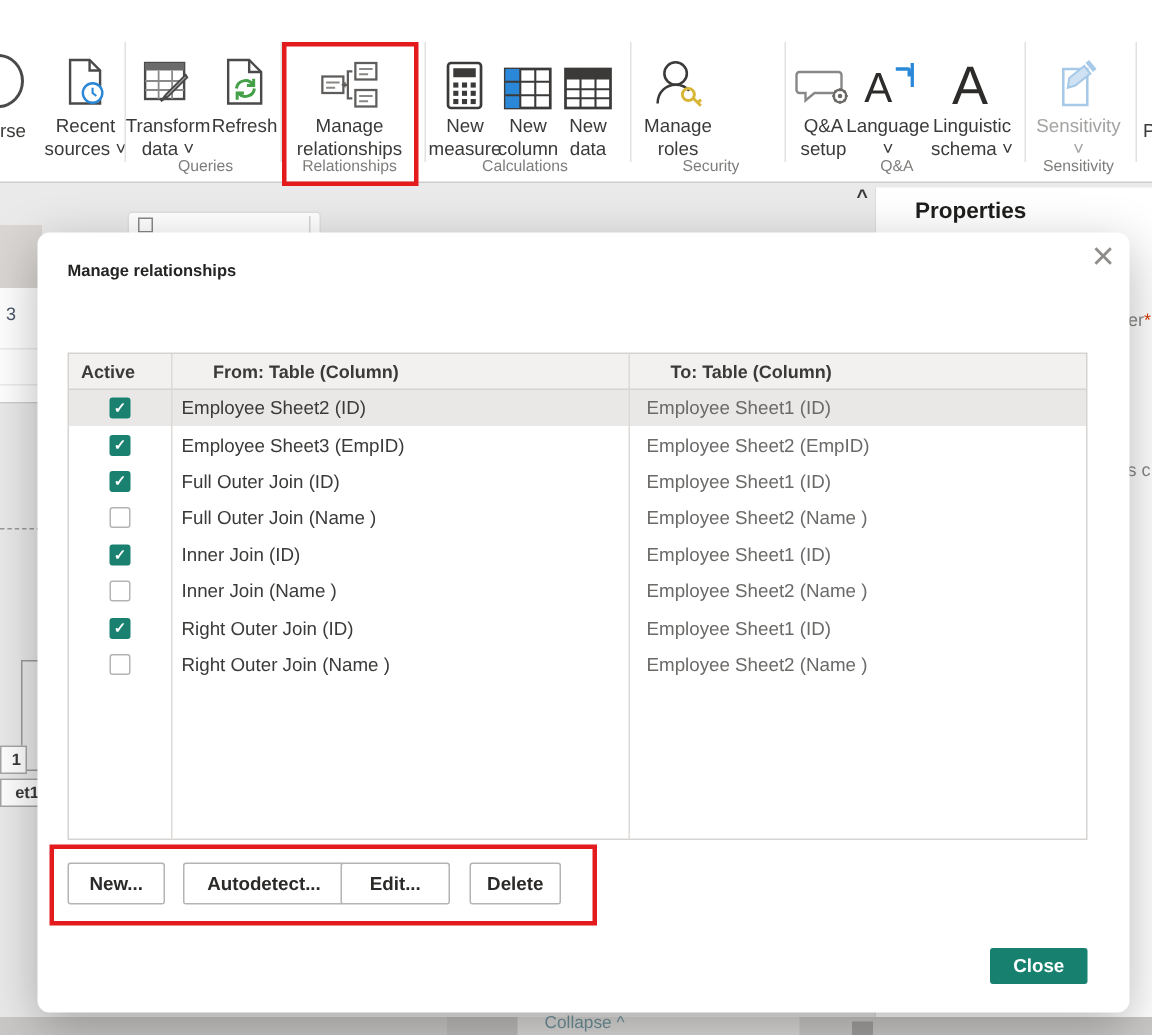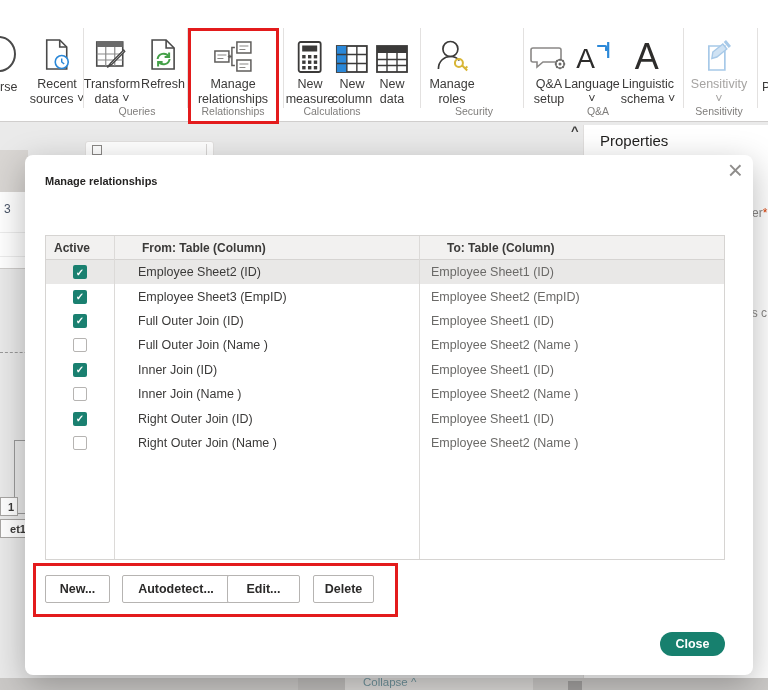--- a/index.html
+++ b/index.html
@@ -29,21 +29,21 @@
   .dashline{position:absolute;left:0;top:352px;width:57px;border-top:1px dashed #9a9a9a;}
   .outrect{position:absolute;left:14px;top:440px;width:12px;height:72px;border:1px solid #9b9b9b;}
   .chip{position:absolute;left:0;background:#fff;border:1px solid #a8a6a4;height:19px;
         font-size:11px;font-weight:bold;color:#3b3a39;display:flex;align-items:center;justify-content:flex-end;padding-right:3px;box-sizing:border-box;}
   .chip.c1{top:497px;width:18px;}
   .chip.c2{top:519px;width:30px;}
 
   
   .props{position:absolute;left:583px;top:125px;width:185px;height:553px;background:#fff;
          border-left:1px solid #e0dedd;}
-  .props .ptitle{position:absolute;left:16px;top:7px;font-size:15px;font-weight:normal;color:#1f1e1d;}
+  .props .ptitle{position:absolute;left:26px;top:7px;font-size:15px;font-weight:bold;color:#1f1e1d;}
   .props .frag{position:absolute;font-size:12px;color:#8a8886;white-space:nowrap;}
   .props .frag .mark{color:#d83b01;}
   .chev-up{position:absolute;left:571px;top:123px;font-size:13px;font-weight:bold;color:#3e3d3c;z-index:2;}
 
   .topbar{position:absolute;left:85px;top:141px;width:127px;height:16px;background:#fff;
           border:1px solid #e2e0df;border-radius:3px;}
   .topbar .sq{position:absolute;left:6px;top:3px;width:8px;height:8px;border:1.5px solid #8a8886;}
   .topbar .vl{position:absolute;right:6px;top:2px;bottom:2px;width:1px;background:#d8d6d5;}
 
   
@@ -61,37 +61,37 @@
 
   .reltable{position:absolute;left:20px;top:80px;width:678px;height:323px;border:1px solid #d6d4d2;
             box-sizing:content-box;background:#fff;}
   .thead{display:flex;height:23px;background:#f2f1f0;border-bottom:1px solid #d6d4d2;
          font-size:12px;font-weight:bold;color:#3b3a39;align-items:center;}
   .h-active{width:68px;box-sizing:border-box;padding-left:8px;}
   .h-from,.h-to{width:305px;box-sizing:border-box;padding-left:28px;}
   .trow{display:flex;height:24.4px;align-items:center;font-size:12.5px;cursor:pointer;}
   .trow.selected{background:#e9e8e7;}
   .c-active{width:68px;display:flex;align-items:center;justify-content:center;box-sizing:border-box;}
-  .c-from{width:305px;box-sizing:border-box;padding-left:24px;color:#3b3a39;}
+  .c-from{width:305px;box-sizing:border-box;padding-left:7px;color:#3b3a39;}
   .c-to{width:305px;box-sizing:border-box;padding-left:12px;color:#6b6a68;}
   .colsep{position:absolute;top:0;bottom:0;width:1px;background:#dcdad8;pointer-events:none;}
   .checkbox{width:14px;height:14px;border-radius:2px;box-sizing:border-box;
             display:flex;align-items:center;justify-content:center;}
   .checkbox.on{background:var(--checkbox-green,#1a8070);color:#fff;font-size:10px;font-weight:bold;}
   .checkbox.off{background:#fff;border:1px solid #b6b4b2;}
 
   .dlg-btn{position:absolute;top:420px;height:28px;background:#fff;border:1px solid #b6b4b2;
            border-radius:2px;font-family:"Liberation Sans",sans-serif;
            font-size:12.5px;font-weight:bold;color:#2b2a29;cursor:pointer;}
   .b-new{left:20px;width:65px;}
   .b-auto{left:97px;width:108px;}
   .b-edit{left:202px;width:73px;}
   .b-del{left:288px;width:61px;}
 
-  .close-btn{position:absolute;left:635px;top:477px;width:65px;height:24px;border:none;border-radius:12px;
+  .close-btn{position:absolute;left:635px;top:477px;width:65px;height:24px;border:none;border-radius:2px;
              background:var(--close-teal,#17806e);color:#fff;font-weight:bold;font-size:12.5px;cursor:pointer;
              font-family:"Liberation Sans",sans-serif;}
 </style>
 </head>
 <body>
 
 <div class="screen">
 
   <div class="ribbon">
 
@@ -205,21 +205,21 @@
         <svg width="34" height="30" viewBox="0 0 34 30">
           <rect x="2" y="2" width="30" height="26" fill="#fff" stroke="#3b3a39" stroke-width="1.8"></rect>
           <rect x="2" y="2" width="30" height="7" fill="#3b3a39"></rect>
           <path d="M12 2 v26 M22 2 v26 M2 15.5 h30 M2 21.5 h30" stroke="#3b3a39" stroke-width="1.4"></path>
         </svg>
       </span>
       <div>New</div>
       <div>data</div>
     </div>
 
-    <div class="rgroup" style="left:332px;">Calculations</div>
+    <div class="rgroup" style="left:350px;">Calculations</div>
     <div class="rsep" style="left:420px;"></div>
 
     <div class="ritem" style="left:452px;">
       <span class="icon">
         <svg width="34" height="36" viewBox="0 0 34 36">
           <circle cx="15" cy="11" r="7.5" fill="none" stroke="#3b3a39" stroke-width="1.7"></circle>
           <path d="M3 31 c0-8 6-12.5 12-12.5 4 0 7 1.5 9 4" fill="none" stroke="#3b3a39" stroke-width="1.7"></path>
           <circle cx="23.5" cy="25" r="4" fill="none" stroke="#d8b637" stroke-width="2"></circle>
           <path d="M26.8 27.5 l5 5 M29.5 30.5 l2.5-2" fill="none" stroke="#d8b637" stroke-width="2"></path>
         </svg>

